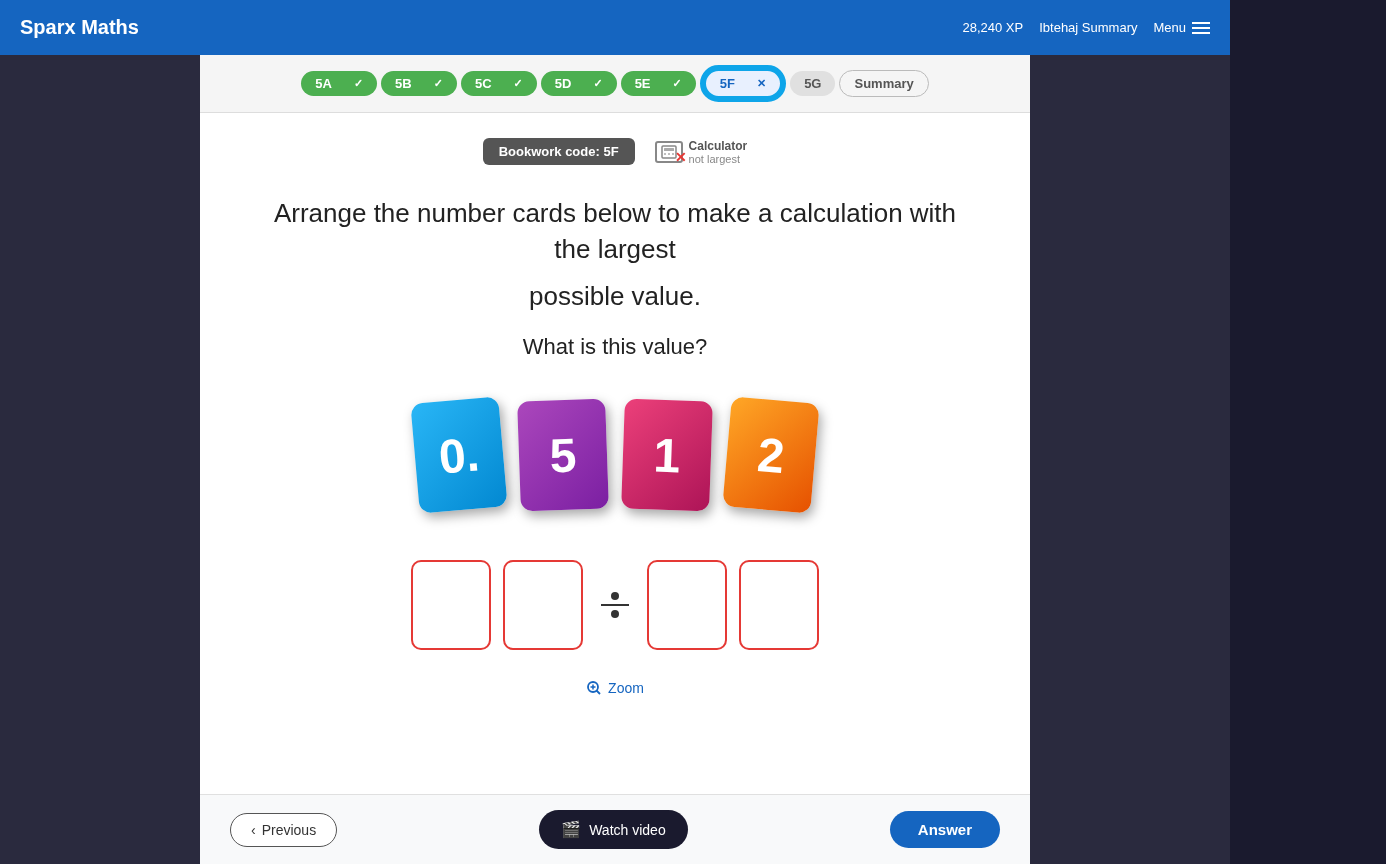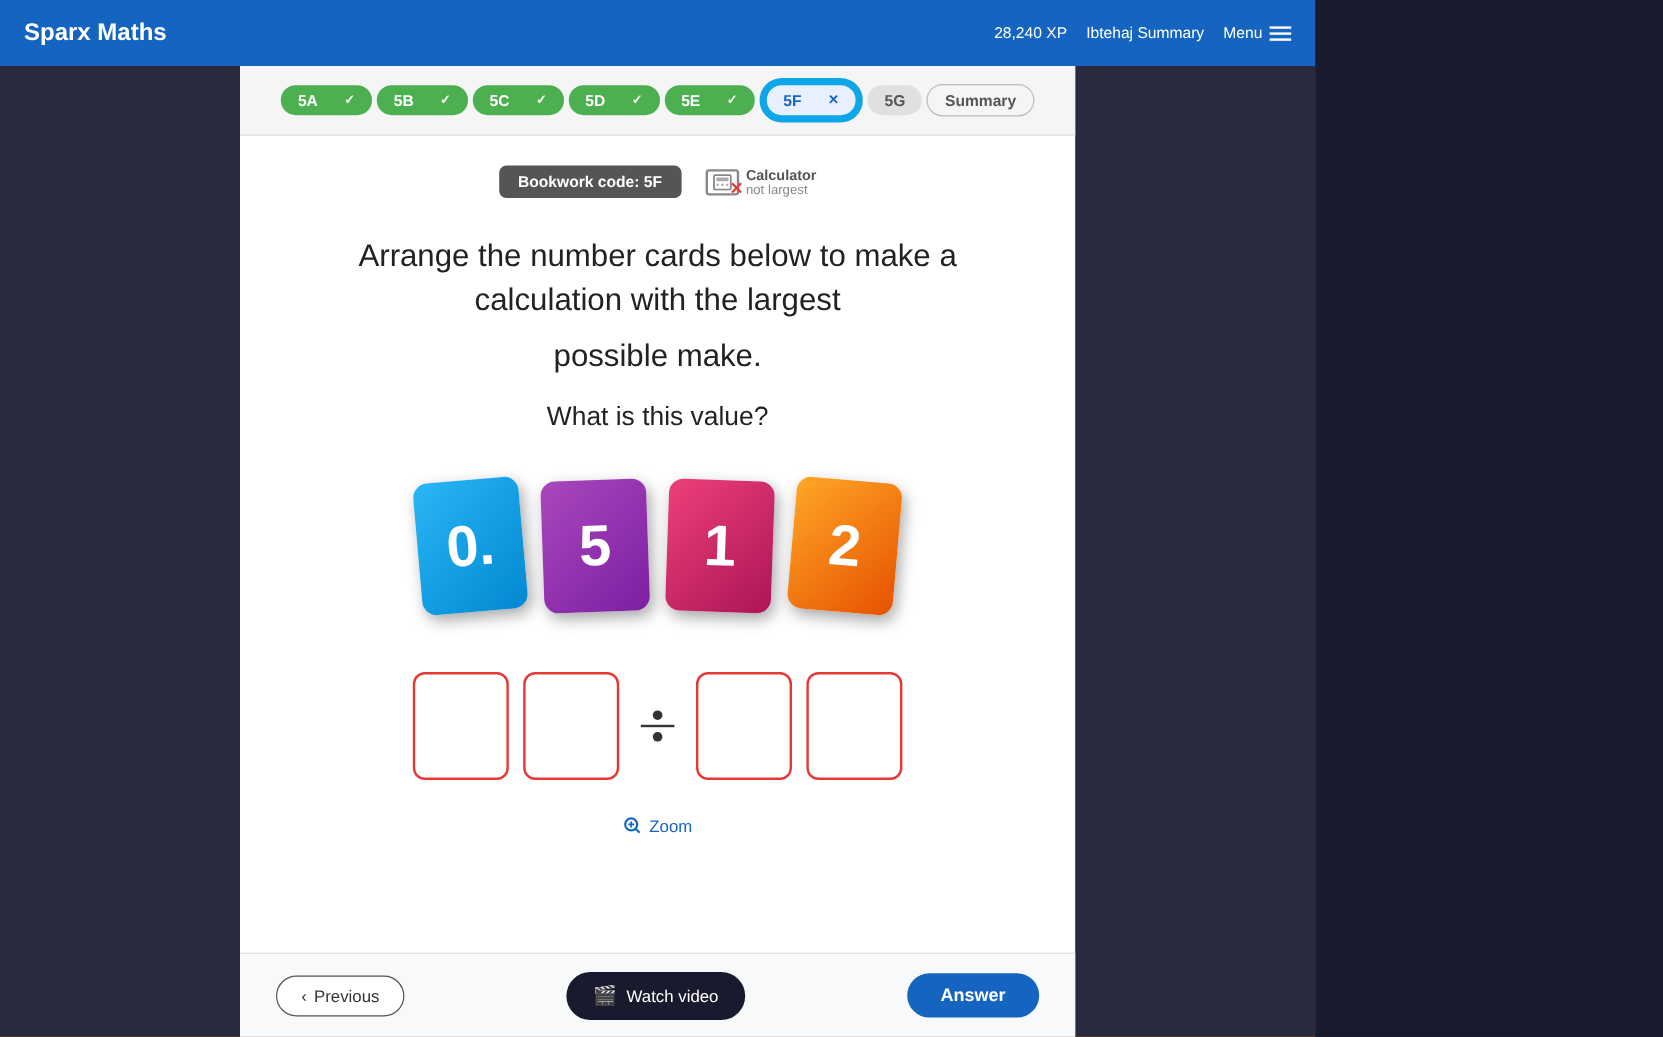--- a/index.html
+++ b/index.html
@@ -288,23 +288,23 @@
       color: white;
       border: none;
       border-radius: 20px;
       padding: 10px 28px;
       font-size: 15px;
       font-weight: 600;
       cursor: pointer;
     }
 
     .full-page {
-      width: 1096px;
+      width: 1230px;
       height: 864px;
-      background: #a16207;
+      background: #4c1d95;
       position: relative;
       overflow: hidden;
     }
 
     .content-panel {
       position: absolute;
       top: 55px;
       left: 200px;
       right: 200px;
       bottom: 0;
@@ -386,21 +386,21 @@
           </div>
           <div>
             <div style="font-weight:600;font-size:12px;">Calculator</div>
             <div style="font-size:11px;color:#888;">not largest</div>
           </div>
         </div>
       </div>
 
       <div class="question-area">
         <div class="question-main">Arrange the number cards below to make a calculation with the largest</div>
-        <div class="question-main">possible make.</div>
+        <div class="question-main">possible value.</div>
         <div class="question-sub" style="margin-top:20px;">What is this value?</div>
       </div>
 
       <div class="cards-row">
         <div class="number-card card-0" style="transform:rotate(-5deg);">
           <span>0.</span>
         </div>
         <div class="number-card card-5" style="transform:rotate(-2deg);">
           <span>5</span>
         </div>

